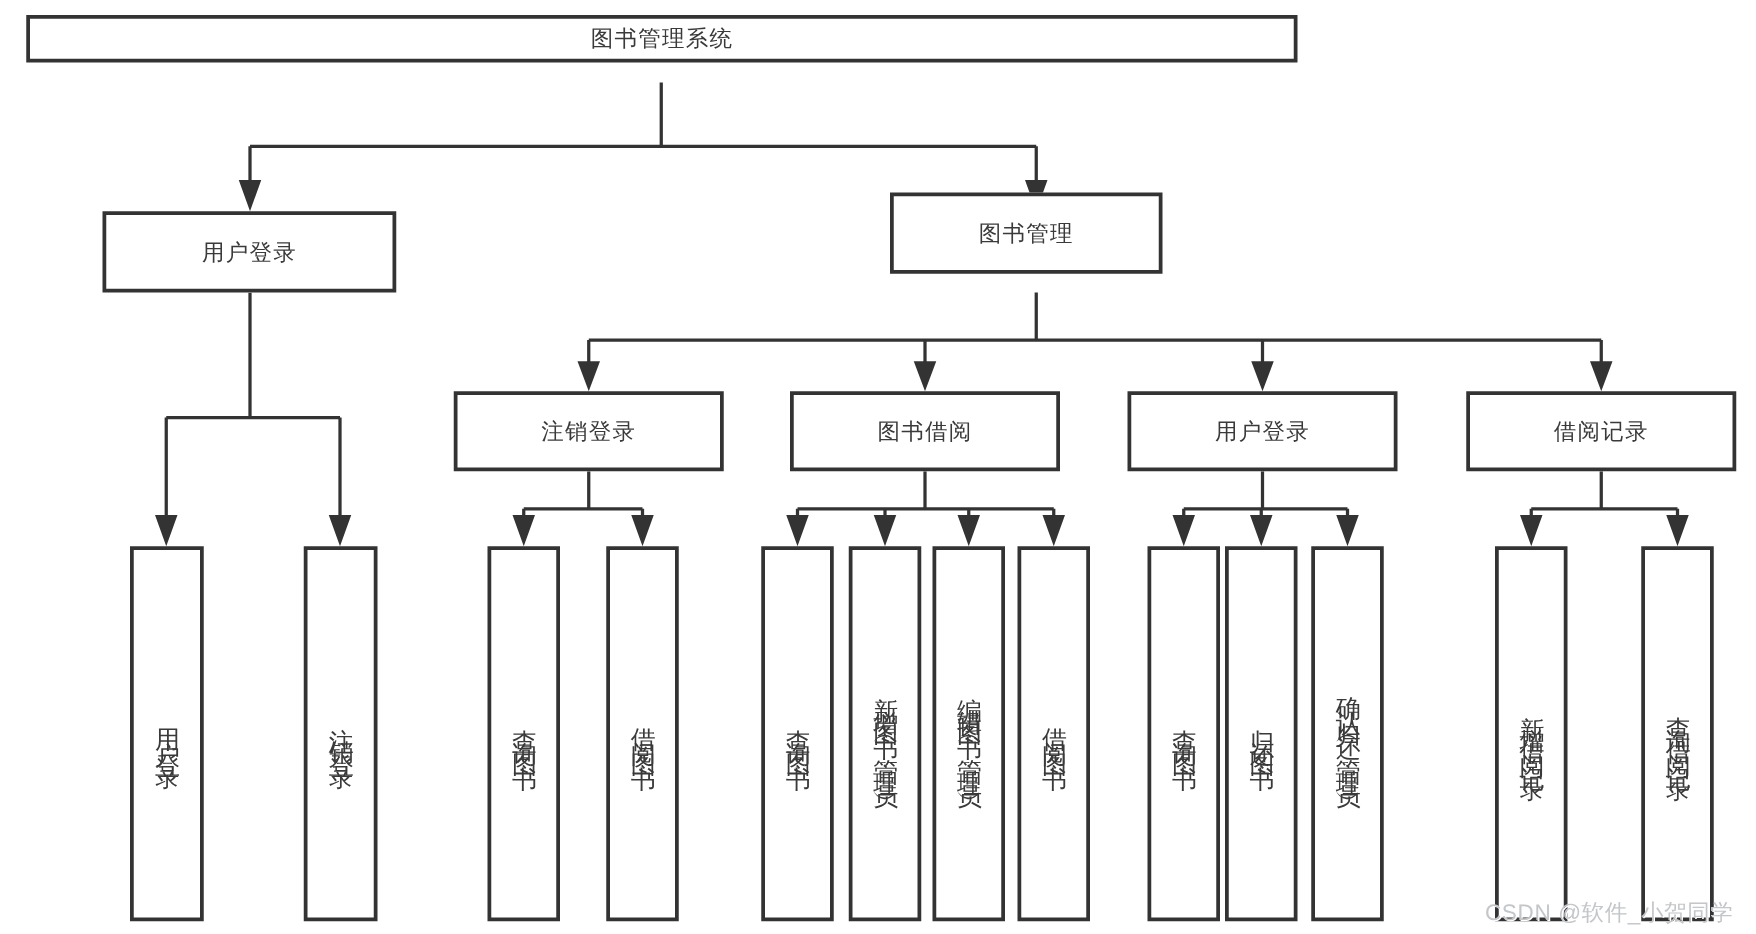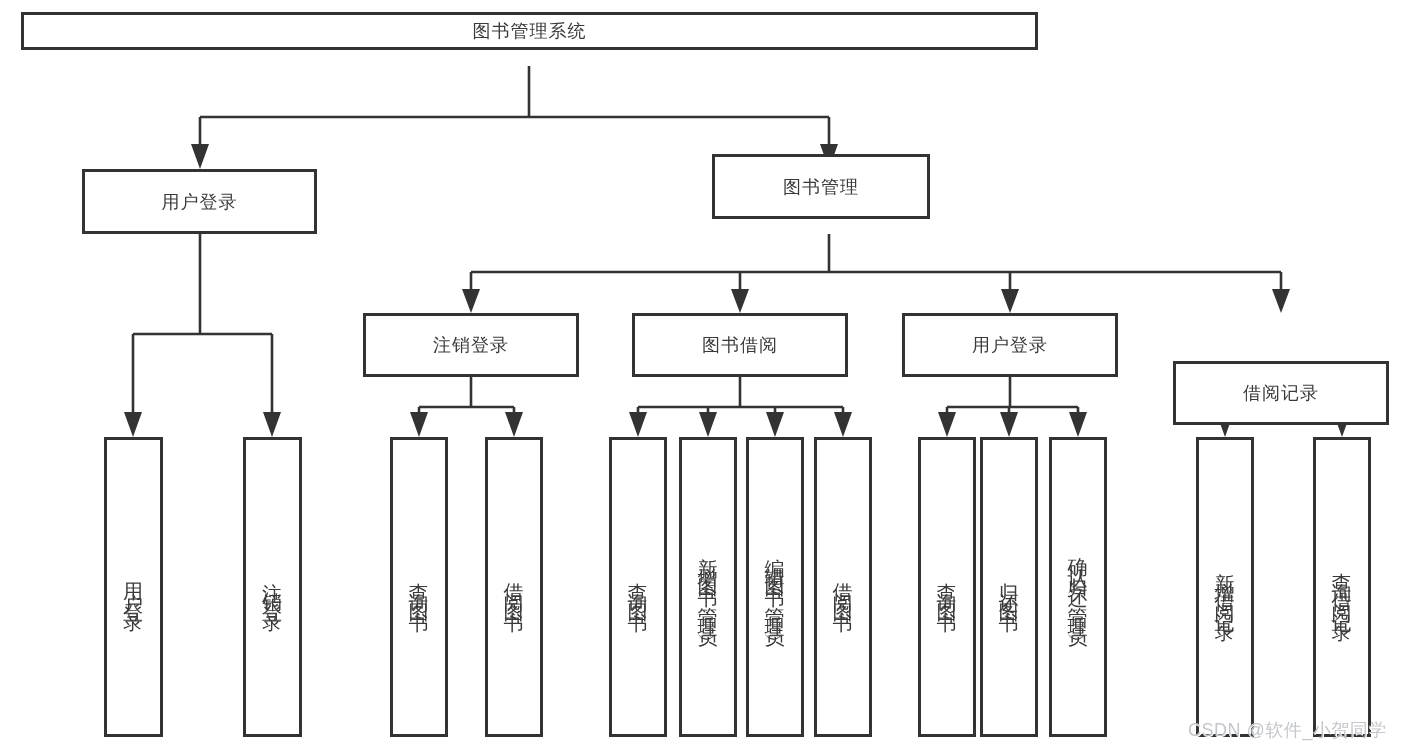--- a/index.html
+++ b/index.html
@@ -112,21 +112,21 @@
 
   <div class="node hnode" style="left:363px; top:313px; width:216px; height:64px;">
     <span>注销登录</span>
   </div>
   <div class="node hnode" style="left:632px; top:313px; width:216px; height:64px;justify-content:center;">
     <span>图书借阅</span>
   </div>
   <div class="node hnode" style="left:902px; top:313px; width:216px; height:64px;">
     <span>用户登录</span>
   </div>
-  <div class="node hnode" style="left:1173px; top:313px; width:216px; height:64px;margin-top:48px;">
+  <div class="node hnode" style="left:1173px; top:313px; width:216px; height:64px;">
     <span>借阅记录</span>
   </div>
 
   <div class="node vnode" style="left:104px; top:437px; width:59px; height:300px;">
     <span class="vtext">用户登录</span>
   </div>
   <div class="node vnode" style="left:243px; top:437px; width:59px; height:300px;">
     <span class="vtext">注销登录</span>
   </div>
 

